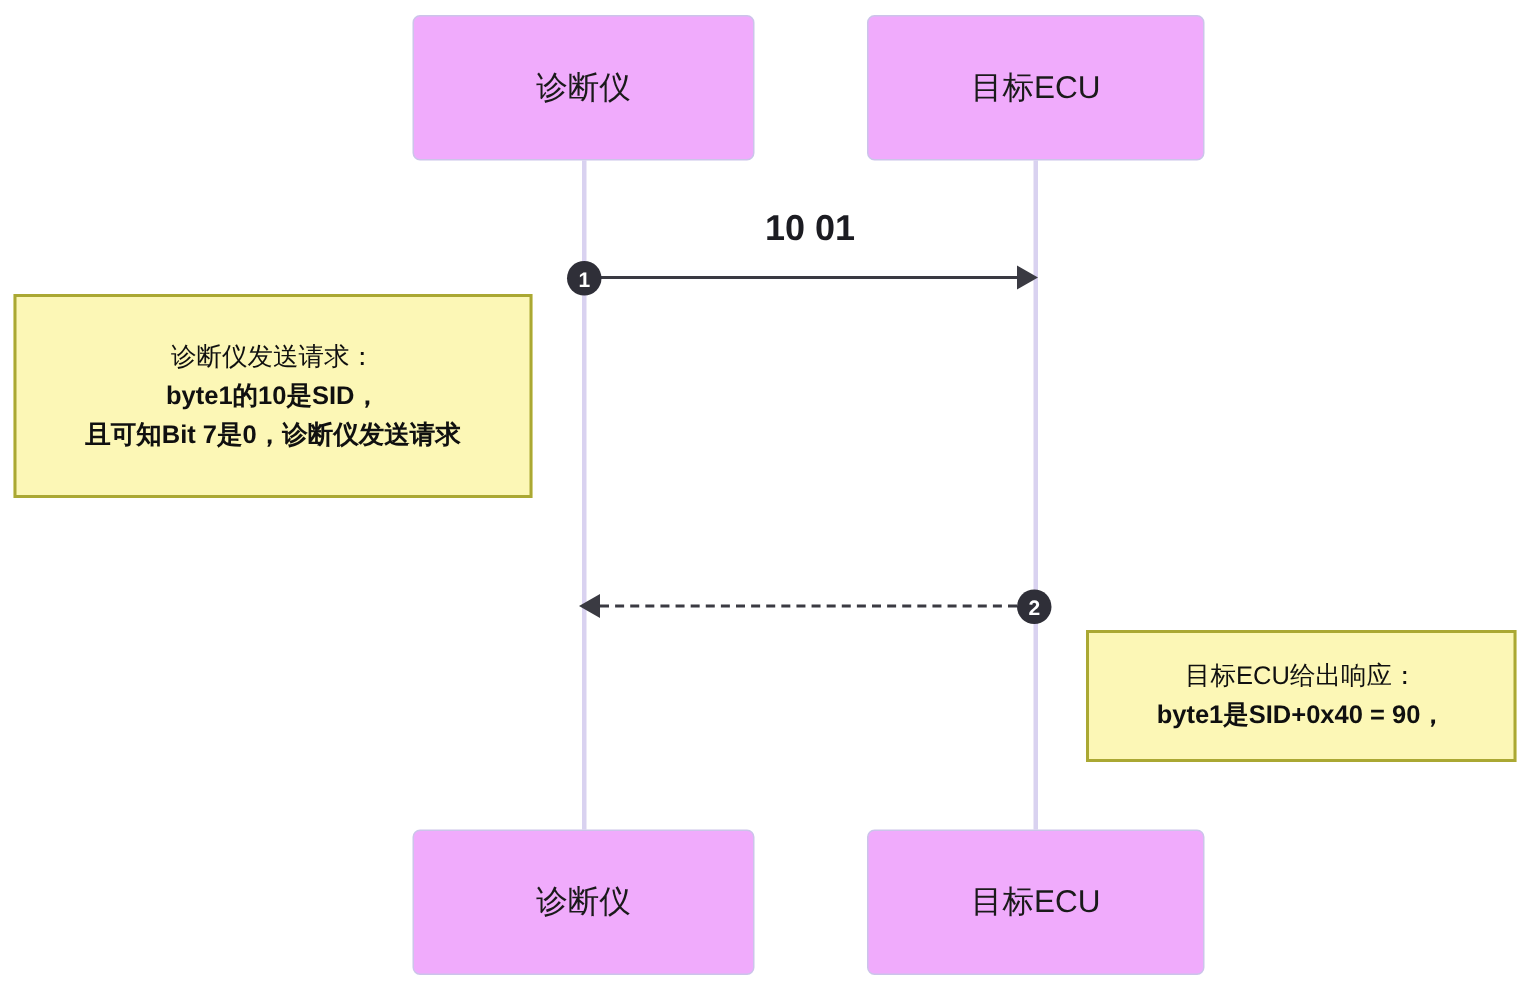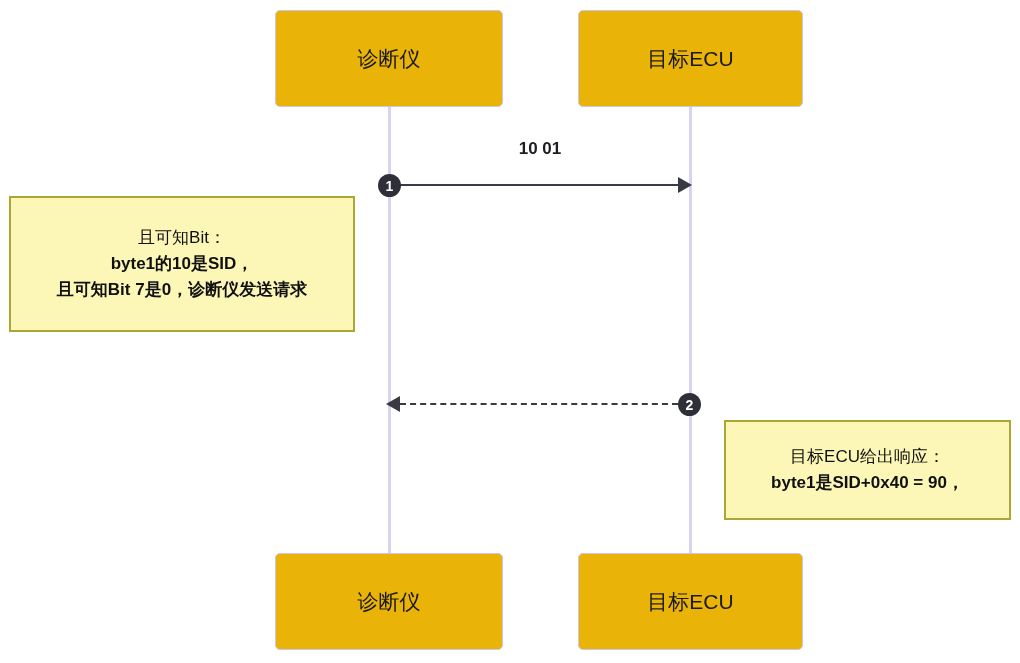--- a/index.html
+++ b/index.html
@@ -23,38 +23,38 @@
   .lifeline {
     position: absolute;
     width: 3px;
     background: #d9d2f0;
   }
 
   
   .participant {
     position: absolute;
     box-sizing: border-box;
-    background: #eab308;
+    background: #f0abfc;
     border: 1px solid #ccc4ea;
     border-radius: 5px;
     display: flex;
     align-items: center;
     justify-content: center;
   }
   .participant-label {
     font-size: 21px;
     line-height: 1;
     color: #1a1a1a;
     white-space: nowrap;
   }
 
   
   .msg-label {
     position: absolute;
-    font-size: 17px;
+    font-size: 24px;
     font-weight: bold;
     color: #1c1c22;
     white-space: nowrap;
     text-align: center;
   }
   .msg-line {
     position: absolute;
     height: 0;
     border-top: 2px solid #3a3a42;
   }
@@ -140,23 +140,23 @@
   <div class="msg-label" style="left:440px; top:139px; width:200px;">10 01</div>
   <div class="msg-line" style="left:390px; top:184px; width:288px;"></div>
   <div class="arrowhead right" style="left:678px; top:177px;"></div>
   <div class="seq-badge" style="left:378px; top:174px;">1</div>
 
   <div class="msg-line dashed" style="left:400px; top:403px; width:278px;"></div>
   <div class="arrowhead left" style="left:386px; top:396px;"></div>
   <div class="seq-badge" style="left:678px; top:393px;">2</div>
 
   <div class="note" style="left:9px; top:196px; width:346px; height:136px;">
-    <div class="note-line">且可知Bit：</div>
+    <div class="note-line">诊断仪发送请求：</div>
     <div class="note-line bold">byte1的10是SID，</div>
     <div class="note-line bold">且可知Bit 7是0，诊断仪发送请求</div>
   </div>
 
-  <div class="note" style="left:724px; top:420px; width:287px; height:100px;">
+  <div class="note" style="left:724px; top:420px; width:287px; height:88px;">
     <div class="note-line">目标ECU给出响应：</div>
     <div class="note-line bold">byte1是SID+0x40 = 90，</div>
   </div>
 
 </div>
 
 </body></html>

